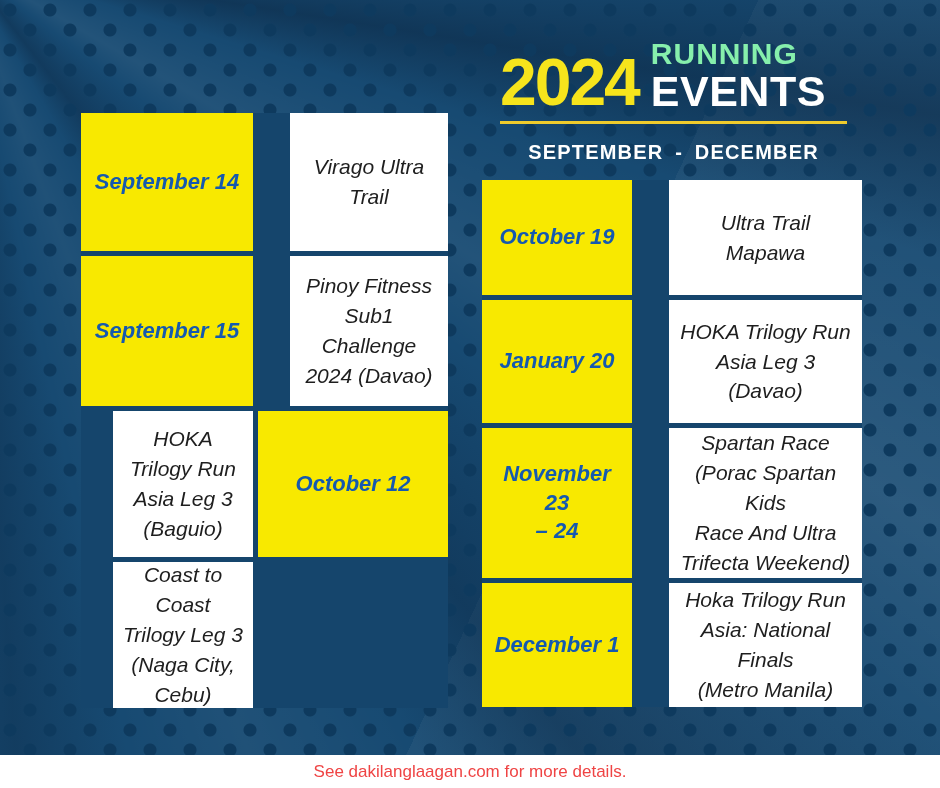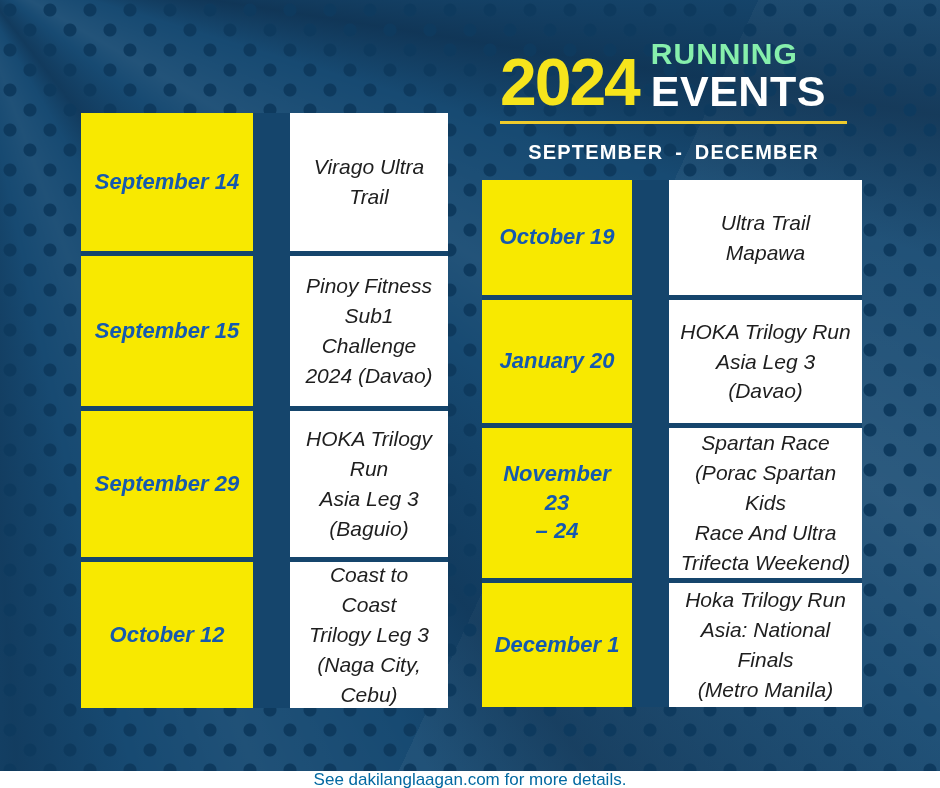--- a/index.html
+++ b/index.html
@@ -82,24 +82,24 @@
   }
   .cell.event {
     background: #FFFFFF; color: #1E1E1E;
     font-size: 21px; line-height: 1.42;
     padding: 0 10px;
     margin-left: 32px;
   }
 
   
   .footer-bar {
-    position: absolute; left: 0; bottom: 0; width: 100%; height: 17px;
+    position: absolute; left: 0; bottom: 0; width: 100%; height: 33px;
     background: #FFFFFF;
     display: flex; align-items: center; justify-content: center;
-    font-size: 17px; color: #0369a1;
+    font-size: 17px; color: #ef4444;
   }
 </style>
 </head>
 <body>
 
 <div class="poster">
   <div class="bg-pattern"></div>
 
   <div class="header">
     <div class="header-top">
@@ -113,21 +113,20 @@
     <div class="subtitle">SEPTEMBER - DECEMBER</div>
   </div>
 
   <div class="sched-table table-left">
     <div class="cell date">September 14</div>
     <div class="cell event">Virago Ultra Trail</div>
     <div class="cell date">September 15</div>
     <div class="cell event">Pinoy Fitness
 Sub1 Challenge
 2024 (Davao)</div>
-    <div class="cell date">September 29</div>
     <div class="cell event">HOKA Trilogy Run
 Asia Leg 3
 (Baguio)</div>
     <div class="cell date">October 12</div>
     <div class="cell event">Coast to Coast
 Trilogy Leg 3
 (Naga City,
 Cebu)</div>
   </div>
 

